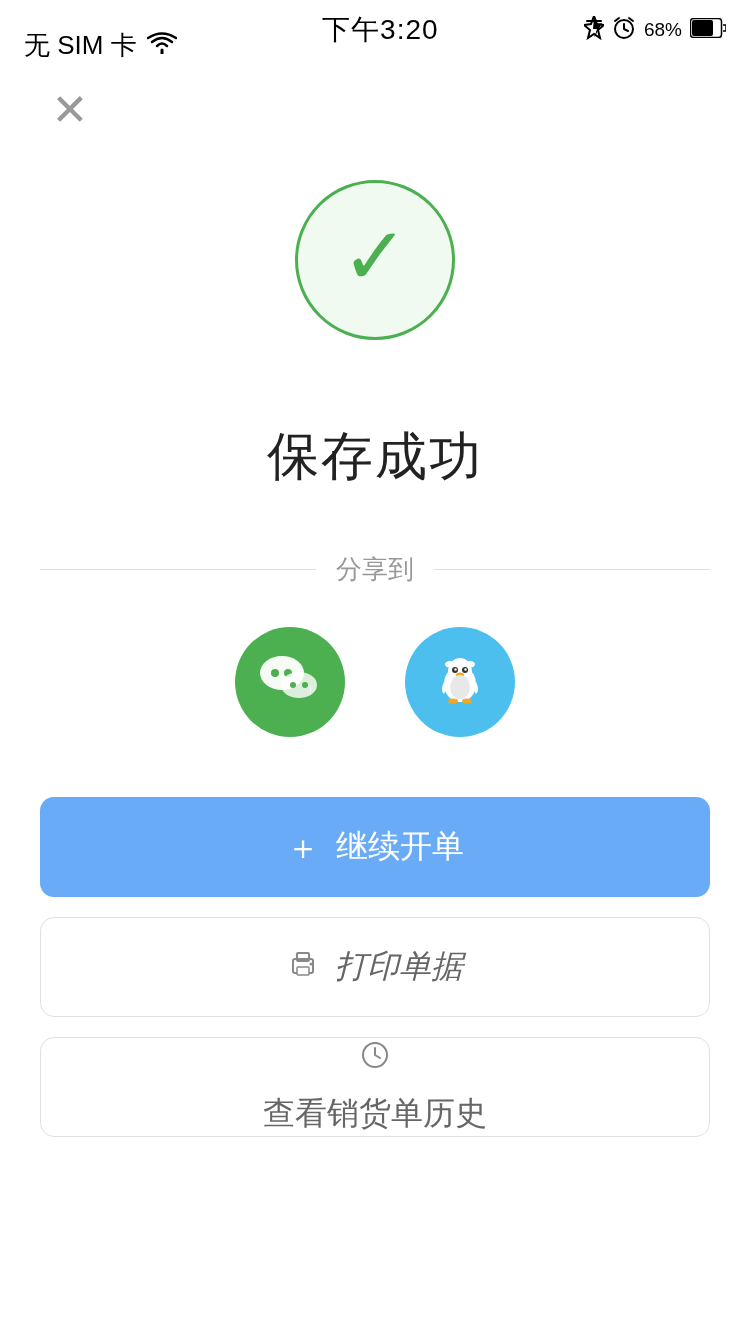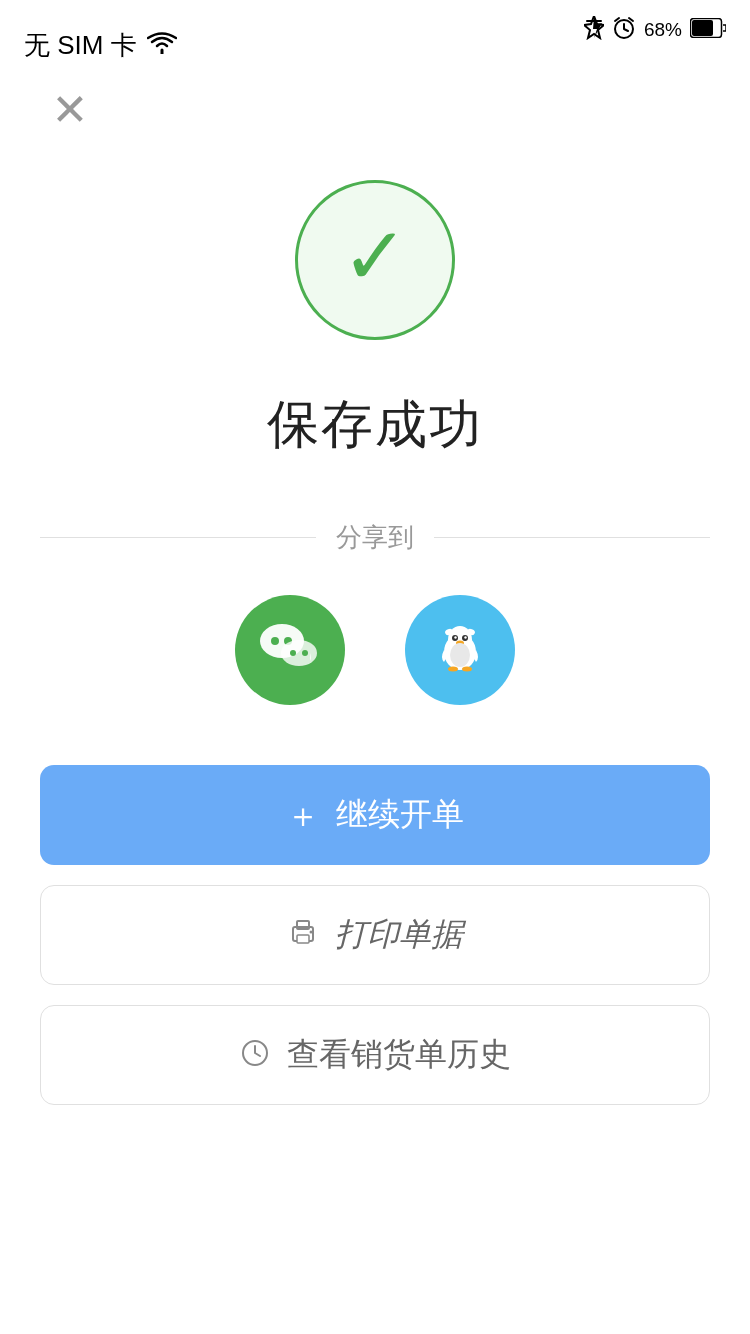--- a/index.html
+++ b/index.html
@@ -104,20 +104,21 @@
       margin-top: -6px;
     }
 
     
     .success-title {
       font-size: 52px;
       color: #222;
       font-weight: 500;
       margin-bottom: 60px;
       letter-spacing: 2px;
+      margin-top: 32px;
     }
 
     
     .share-section {
       width: 100%;
       margin-bottom: 60px;
     }
 
     .share-divider {
       display: flex;
@@ -206,20 +207,21 @@
       background: #ffffff;
       color: #666;
       border: 1px solid #e0e0e0;
       font-style: italic;
     }
 
     .btn-history {
       background: #ffffff;
       color: #666;
       border: 1px solid #e0e0e0;
+      flex-direction: column;
     }
 
     .btn-icon {
       font-size: 34px;
       line-height: 1;
     }
   </style>
 </head>
 <body>
 
@@ -228,20 +230,21 @@
     <span>无 SIM 卡</span>
     <span>
       <svg width="30" height="22" viewBox="0 0 30 22" fill="none">
         <path d="M15 18 L15 22" stroke="#000" stroke-width="3" stroke-linecap="round"></path>
         <path d="M10 14 Q15 9 20 14" stroke="#000" stroke-width="2.5" fill="none" stroke-linecap="round"></path>
         <path d="M5 10 Q15 2 25 10" stroke="#000" stroke-width="2.5" fill="none" stroke-linecap="round"></path>
         <path d="M1 6 Q15 -3 29 6" stroke="#000" stroke-width="2.5" fill="none" stroke-linecap="round"></path>
       </svg>
     </span>
   </div>
+  <div class="status-center">下午3:20</div>
   <div class="status-right">
     <span>
       <svg width="20" height="24" viewBox="0 0 20 24" fill="none">
         <path d="M10 0 L13 8 L20 9 L14 14 L16 22 L10 18 L4 22 L6 14 L0 9 L7 8 Z" fill="none" stroke="#000" stroke-width="2"></path>
         <path d="M3 5 L17 5" stroke="#000" stroke-width="2" stroke-linecap="round"></path>
         <path d="M10 2 L10 22 M2 12 L18 12" stroke="none"></path>
 
         <path d="M10 1 L14 8 L18 7 L10 22 L13 13 L9 13 Z" fill="#000"></path>
       </svg>
     </span>

